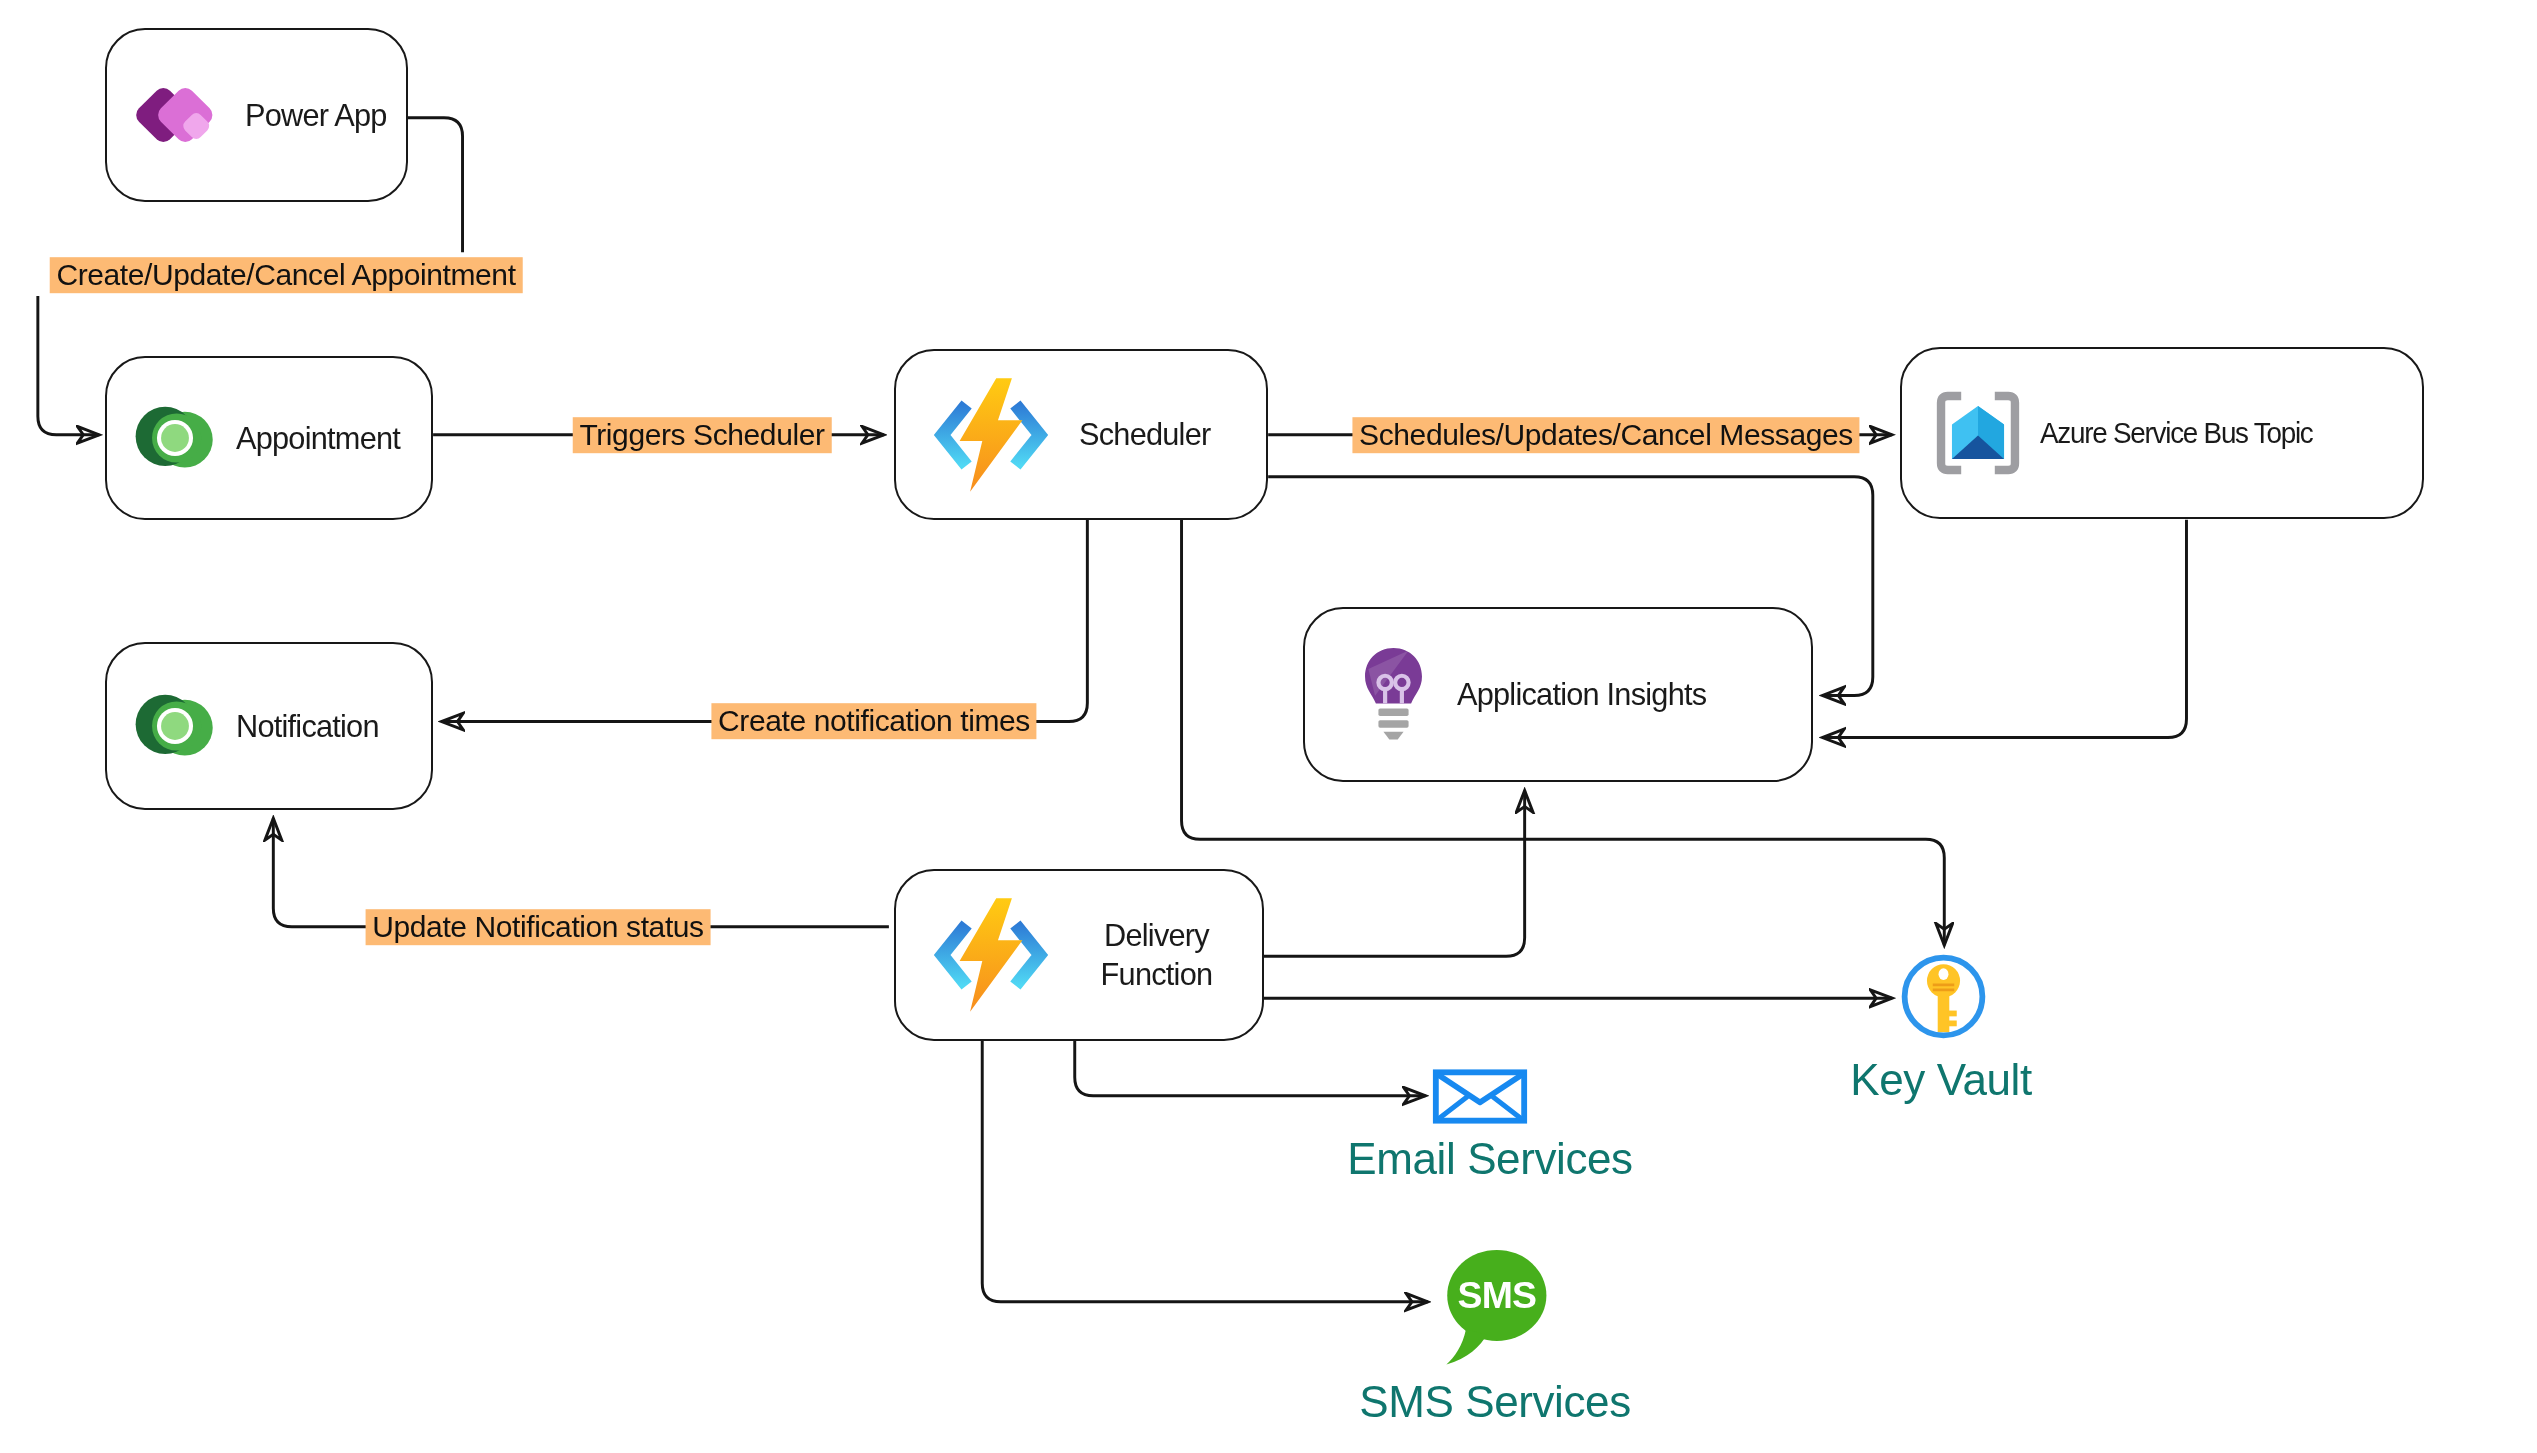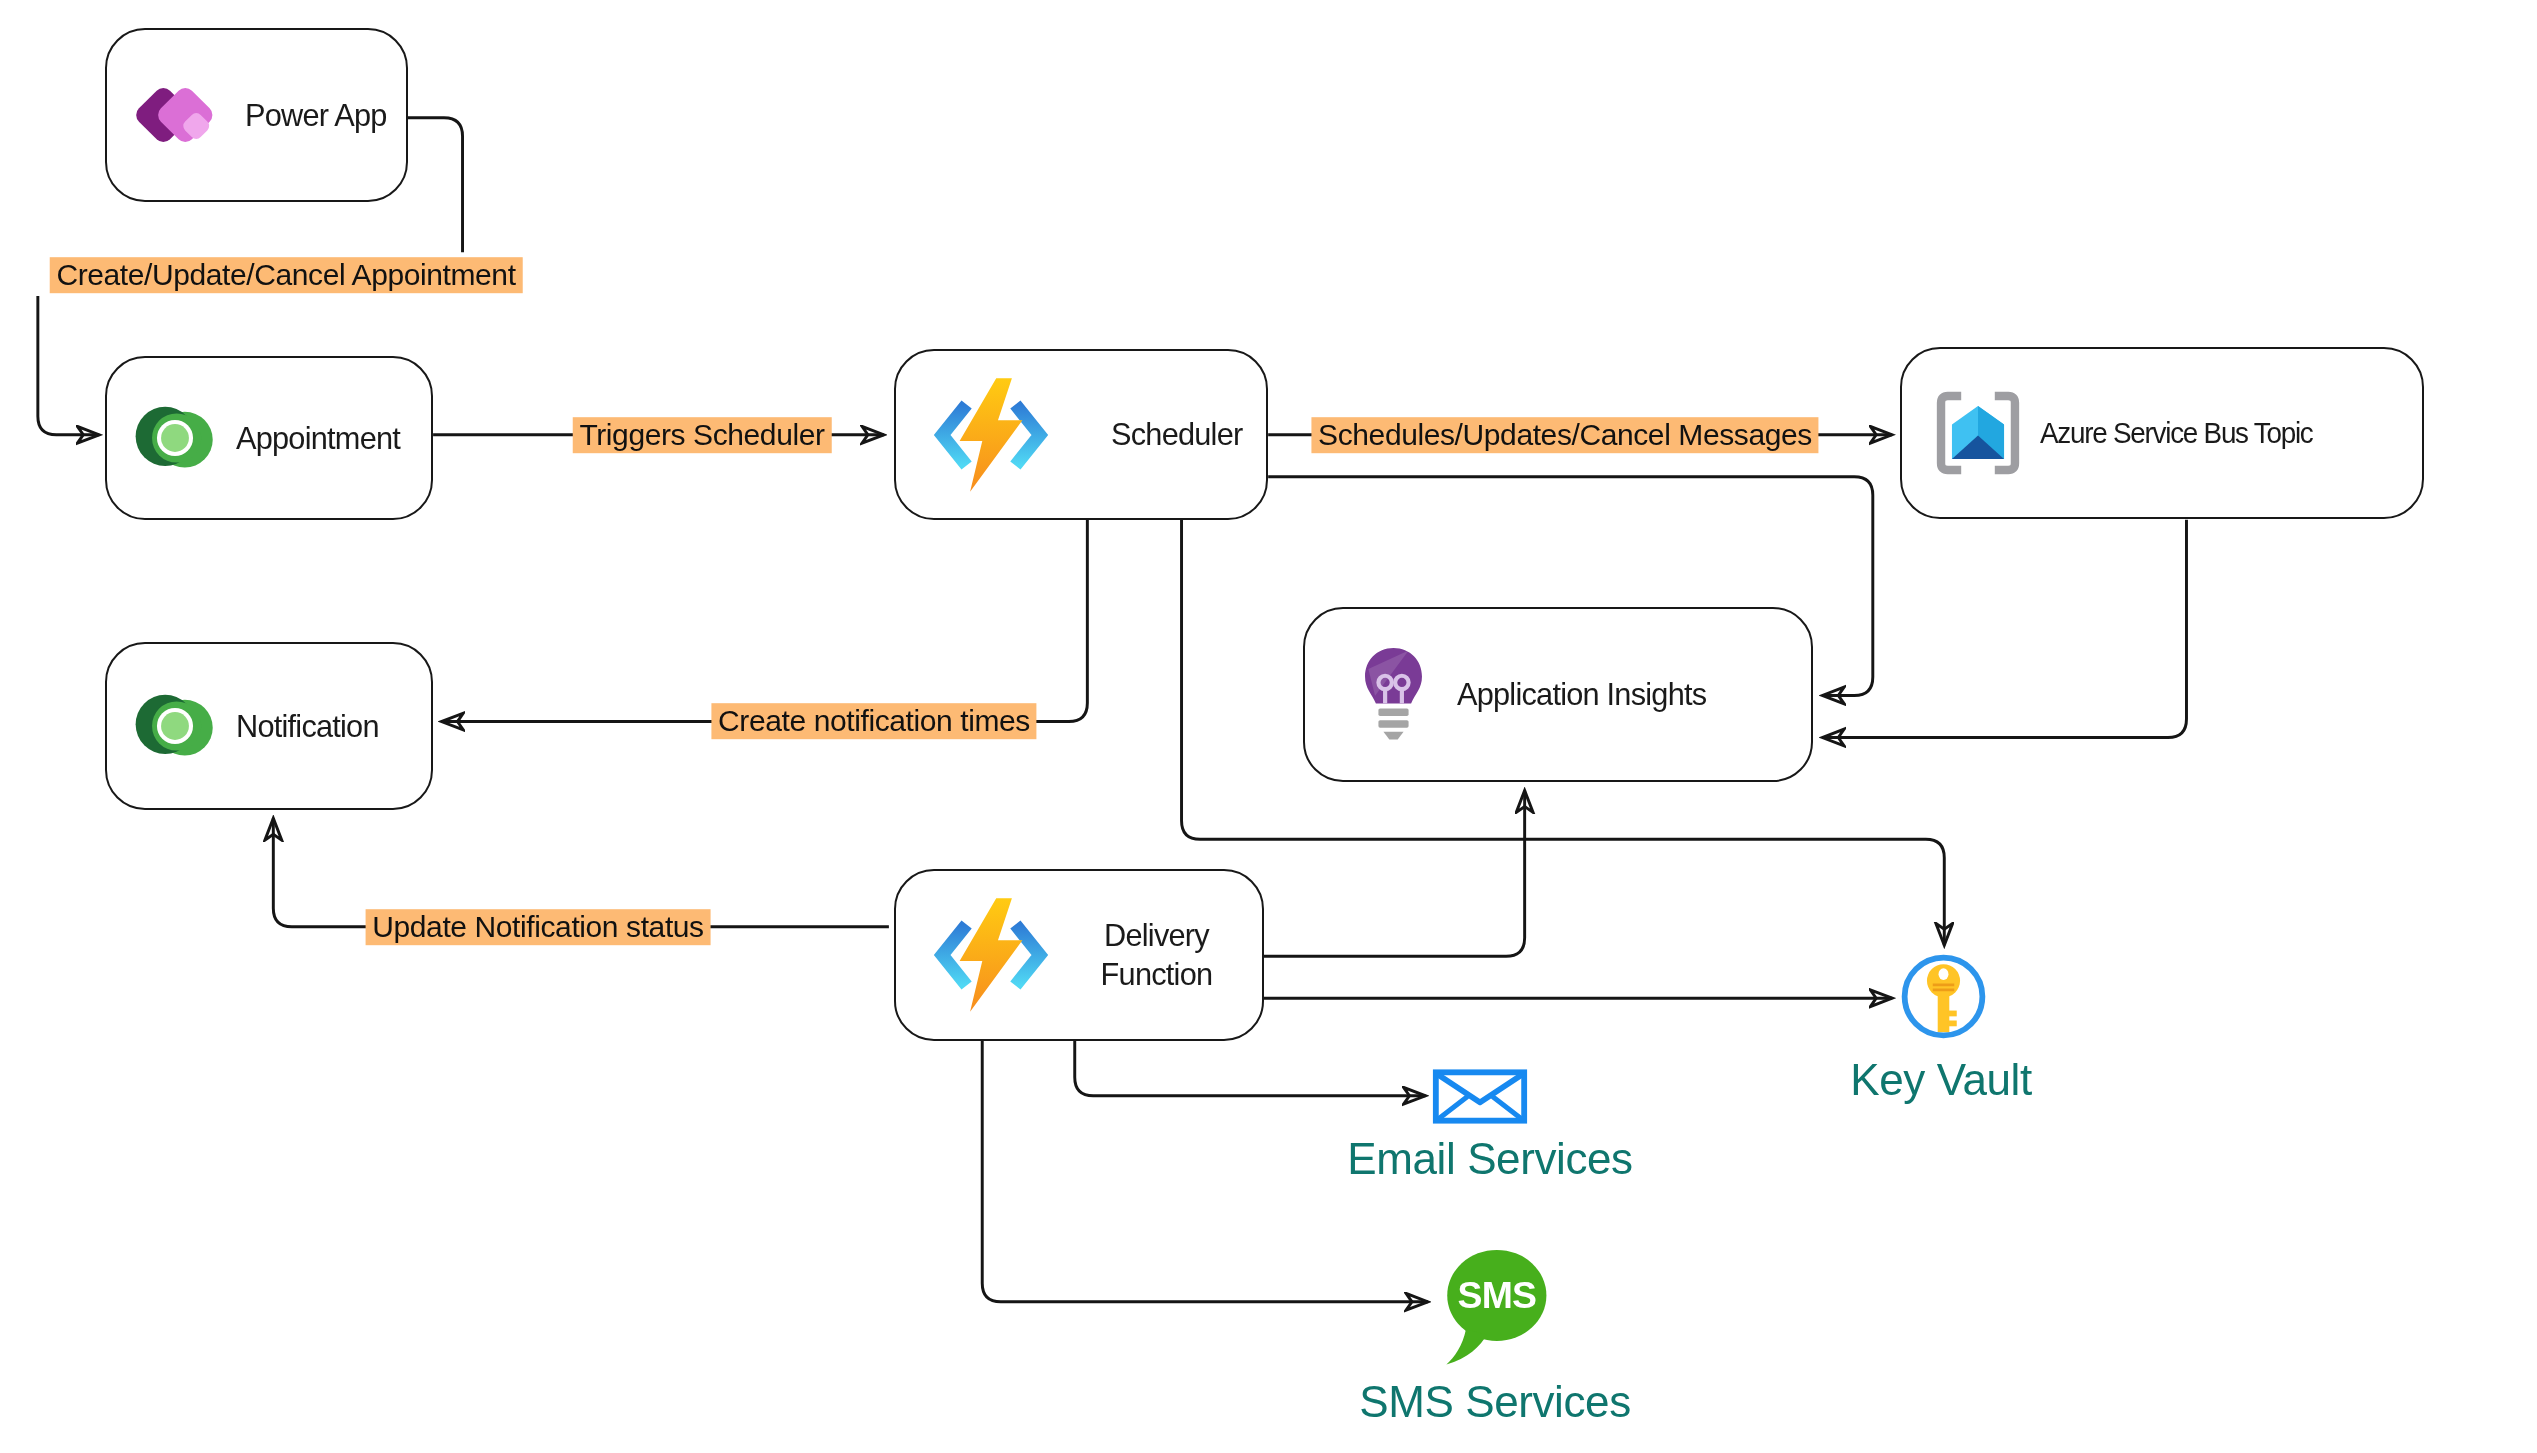--- a/index.html
+++ b/index.html
@@ -61,21 +61,21 @@
     <svg class="icon" width="82" height="82" viewBox="0 0 100 100">
       <circle cx="62" cy="52" r="34" fill="#46AD47"></circle>
       <circle cx="38" cy="48" r="36" fill="#1D6A34"></circle>
       <circle cx="52" cy="50" r="30" fill="#46AD47"></circle>
       <circle cx="50" cy="50" r="22" fill="#ffffff"></circle>
       <circle cx="50" cy="50" r="17" fill="#8FD97F"></circle>
     </svg>
     <span class="node-label" style="margin-left:20px;">Appointment</span>
   </div>
 
-  <div class="node" style="left:894px;top:349px;width:374px;height:171px;padding-left:34px;gap:32px;">
+  <div class="node" style="left:894px;top:349px;width:374px;height:171px;padding-left:34px;">
     <svg class="icon" width="122" height="114" viewBox="0 0 140 130">
       <defs>
         <linearGradient id="boltG1" x1="0" y1="0" x2="0" y2="1">
           <stop offset="0" stop-color="#FFCB12"></stop>
             <stop offset="1" stop-color="#F78D1E"></stop>
         </linearGradient>
         <linearGradient id="brkG1" x1="0" y1="0" x2="0" y2="1">
           <stop offset="0" stop-color="#2E7CD6"></stop>
             <stop offset="1" stop-color="#50D8F4"></stop>
         </linearGradient>
@@ -153,18 +153,18 @@
     <rect x="60" y="72" width="11" height="7" fill="#FFC426"></rect>
     <rect x="60" y="84" width="11" height="7" fill="#FFC426"></rect>
     <circle cx="55" cy="36" r="20" fill="#FFC426"></circle>
     <ellipse cx="55" cy="28" rx="6" ry="7" fill="#ffffff"></ellipse>
     <path d="M 42 41 H 68 M 42 47 H 68" stroke="#EE9D18" stroke-width="3.5" fill="none"></path>
   </svg>
   <div class="free-label" style="left:1941px;top:1080px;">Key Vault</div>
 
   <div class="edge-label" style="left:286px;top:275px;">Create/Update/Cancel Appointment</div>
   <div class="edge-label" style="left:702px;top:435px;">Triggers Scheduler</div>
-  <div class="edge-label" style="left:1565px;top:435px;">Schedules/Updates/Cancel Messages</div>
+  <div class="edge-label" style="left:1606px;top:435px;">Schedules/Updates/Cancel Messages</div>
   <div class="edge-label" style="left:874px;top:721px;">Create notification times</div>
   <div class="edge-label" style="left:538px;top:927px;">Update Notification status</div>
 
 </div>
 
 
 </body></html>

